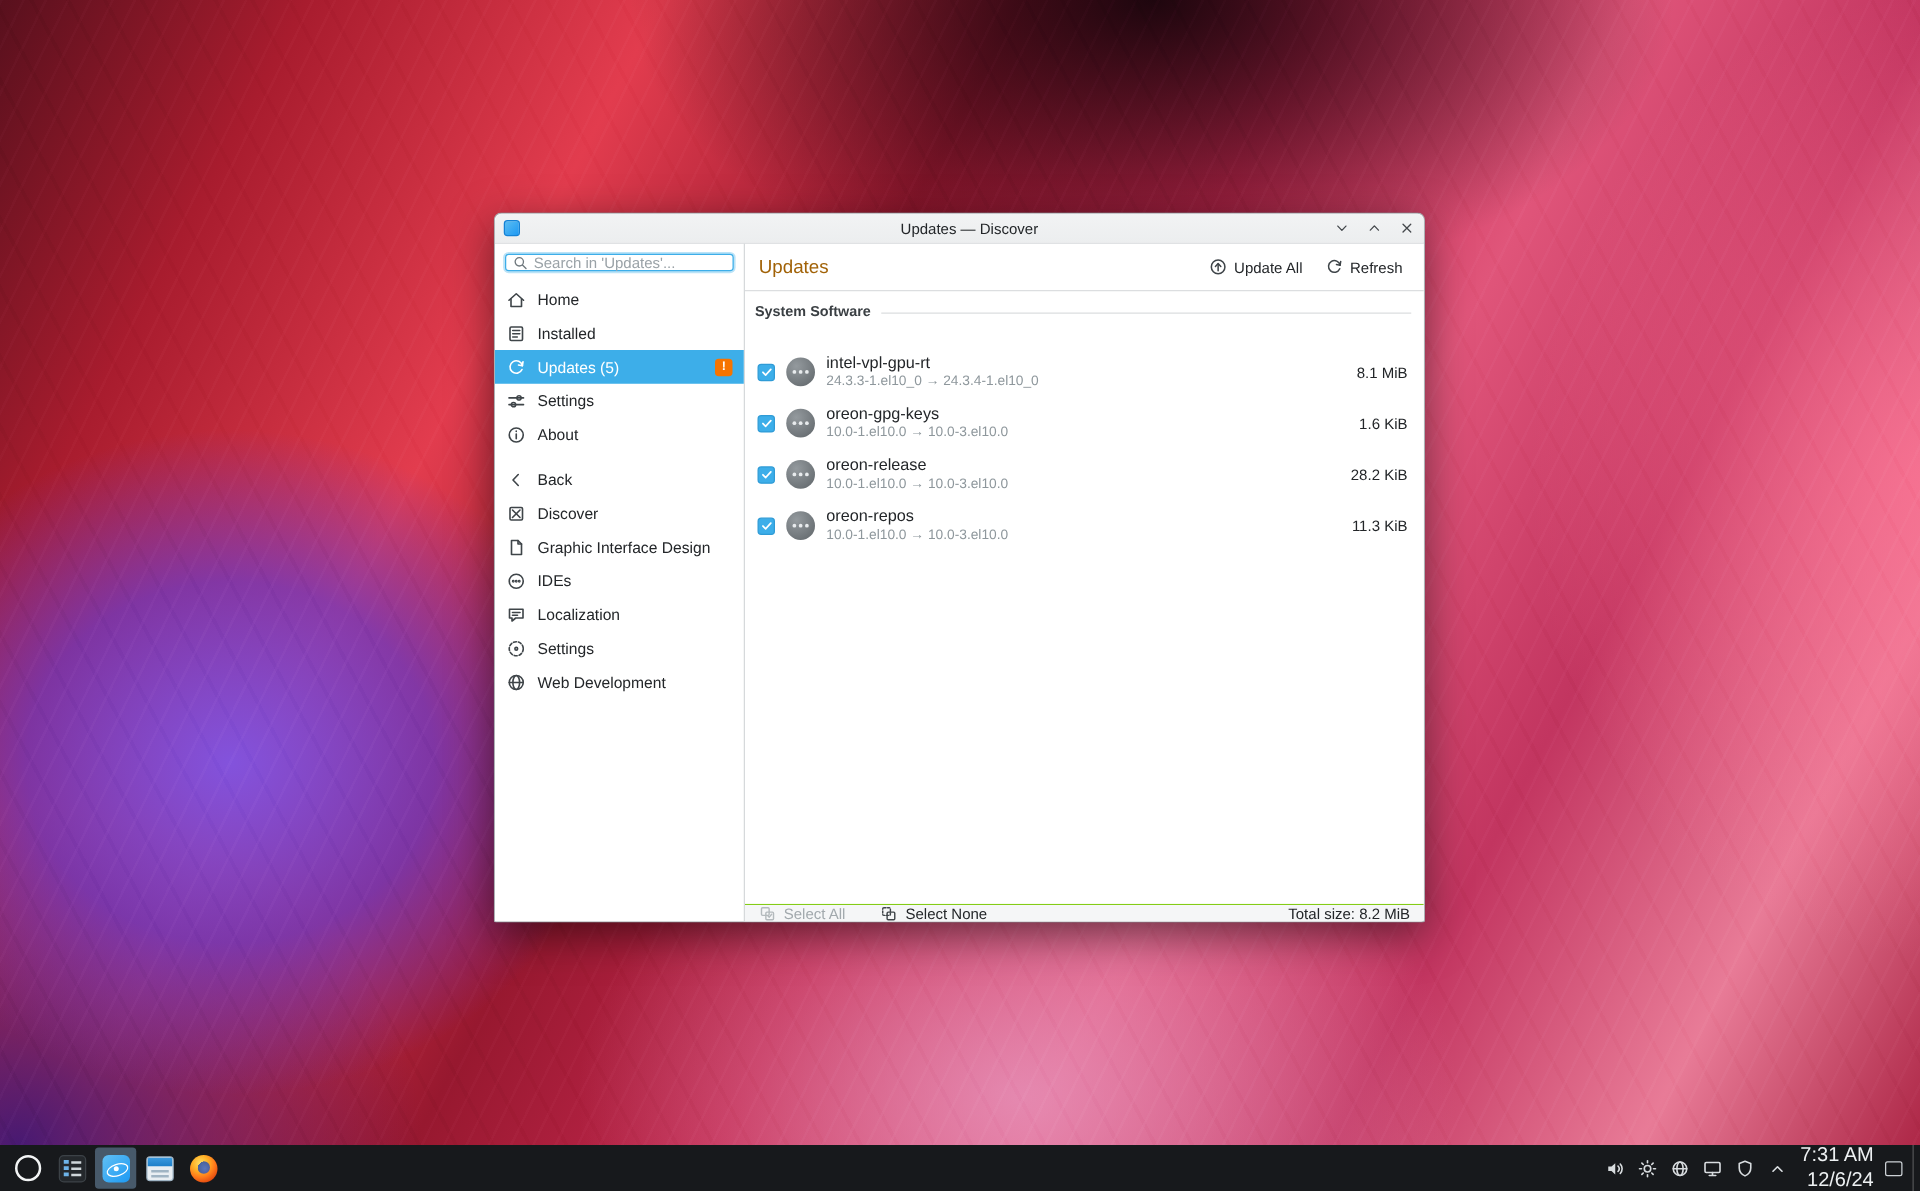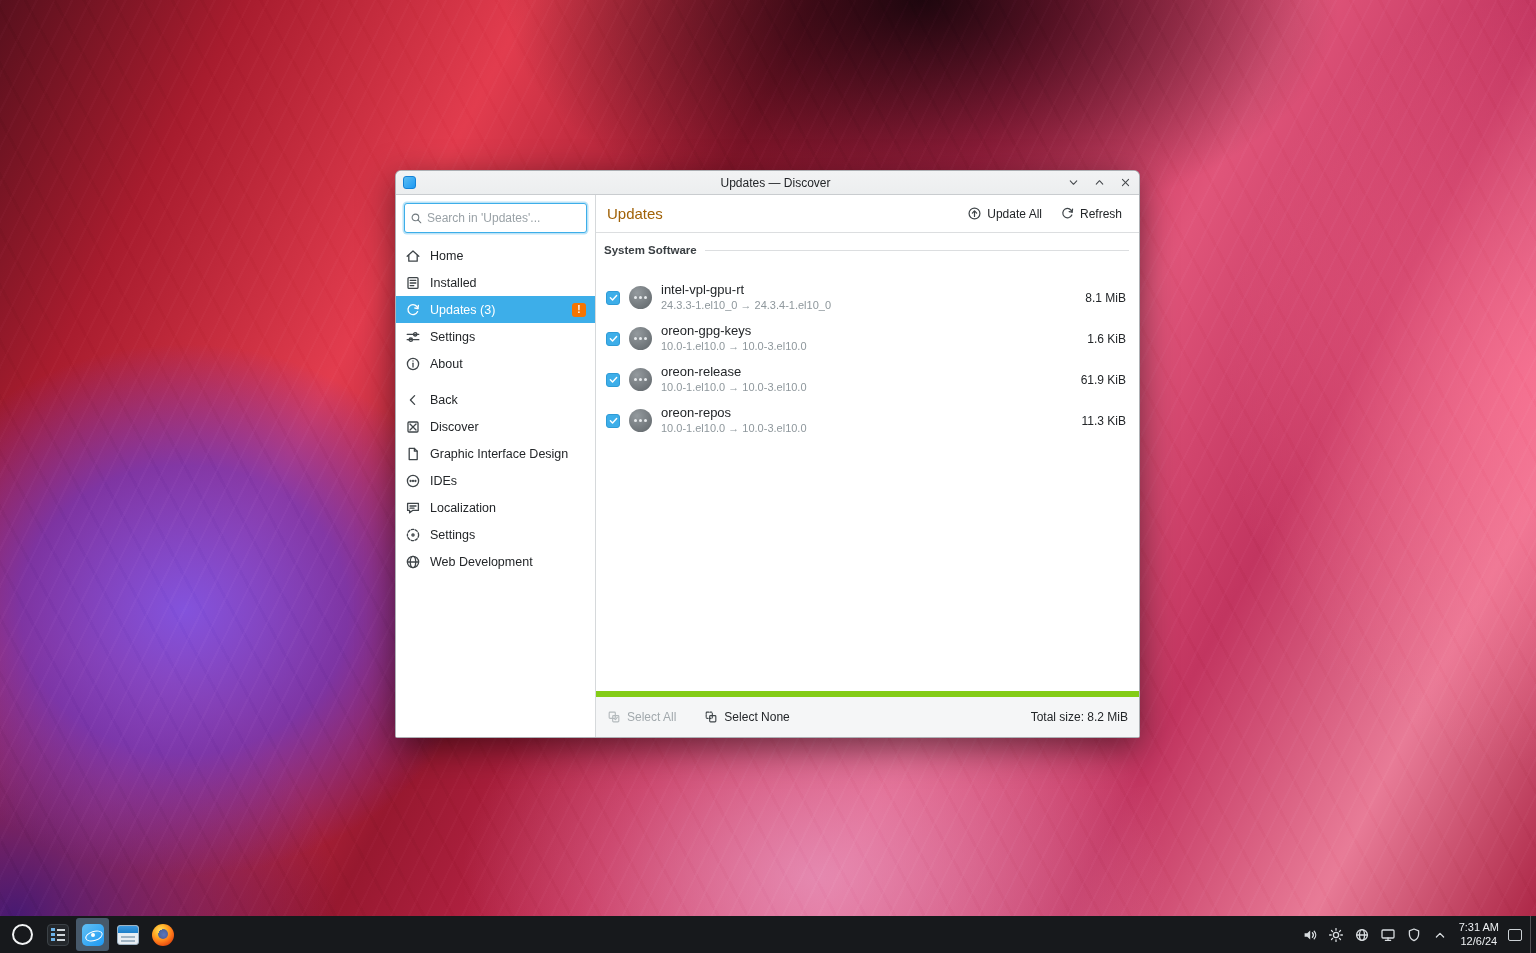--- a/index.html
+++ b/index.html
@@ -49,21 +49,21 @@
   }
   .win-btns { margin-left:auto; display:flex; gap:12px; align-items:center; }
   .win-btn { width:14px; height:14px; display:flex; align-items:center; justify-content:center; color:#44484c; cursor:pointer; }
   .win-btn svg { width:13px; height:13px; }
 
   .win-body { flex:1; display:flex; min-height:0; }
 
   
   .sidebar { width:200px; flex:none; background:#fff; border-right:1px solid #d6d9db; display:flex; flex-direction:column; padding-top:7px; }
   .search-wrap {
-    margin:1px 8px 9px 8px; height:30px; background:#fff;
+    margin:1px 8px 9px 8px; height:14px; background:#fff;
     border:1px solid #3daee9; border-radius:3px;
     box-shadow:0 0 0 1.5px rgba(61,174,233,0.35);
     display:flex; align-items:center; gap:4px; padding:0 5px;
   }
   .search-wrap svg { width:13px; height:13px; flex:none; color:#6f787d; }
   .search-wrap input { border:none; outline:none; flex:1; min-width:0; font-size:12px; color:#232629; font-family:"Liberation Sans",sans-serif; background:transparent; }
   .search-wrap input::placeholder { color:#9aa2a7; }
 
   .nav-item {
     height:27px; flex:none; display:flex; align-items:center; gap:9px;
@@ -97,21 +97,21 @@
   .pkg-icon { width:23px; height:23px; flex:none; border-radius:50%; background:radial-gradient(circle at 35% 30%, #8d9справ, #5d6periode) ; }
   .pkg-icon { background:radial-gradient(circle at 35% 30%, #949a9e, #5e6468); display:flex; align-items:center; justify-content:center; gap:2px; }
   .pkg-icon i { width:3px; height:3px; border-radius:50%; background:#e8ebed; display:block; }
   .row-text { flex:1; min-width:0; }
   .row-name { font-size:13px; color:#232629; line-height:1.25; }
   .row-ver { font-size:11px; color:#8e979c; line-height:1.25; margin-top:1px; }
   .row-size { font-size:12px; color:#232629; flex:none; }
 
   .main-fill { flex:1; }
   .main-footer {
-    flex:none; height:46px; background:#f5f6f7; border-top:6px solid #84cc16;
+    flex:none; height:14px; background:#f5f6f7; border-top:1px solid #84cc16;
     display:flex; align-items:center; gap:28px; padding:0 11px; font-size:12px;
     border-radius:0 0 2px 0;
   }
   .footer-btn { display:flex; align-items:center; gap:6px; background:none; border:none; font-size:12px; font-family:"Liberation Sans",sans-serif; cursor:pointer; padding:0; }
   .footer-btn .ic { width:14px; height:14px; }
   .btn-disabled { color:#a2a9ad; }
   .btn-disabled .ic { color:#b4babd; }
   .btn-normal { color:#232629; }
   .btn-normal .ic { color:#3f4549; }
   .footer-total { margin-left:auto; color:#232629; }
@@ -135,21 +135,21 @@
   .files-glyph { width:22px; height:20px; border-radius:3px; background:#e8eef3; border:1px solid #9fb4c4; position:relative; overflow:hidden; }
   .files-glyph::before { content:""; position:absolute; left:0; right:0; top:0; height:7px; background:linear-gradient(#3b9ae0,#1d7fc9); }
   .files-glyph::after { content:""; position:absolute; left:3px; top:10px; right:3px; height:2px; background:#9fb4c4; box-shadow:0 4px 0 #9fb4c4; }
   .firefox-glyph { width:22px; height:22px; border-radius:50%; background:radial-gradient(circle at 38% 30%, #ffe066 0%, #ffb227 30%, #ff7a1a 55%, #e0460f 80%, #b83408 100%); position:relative; }
   .firefox-glyph::before { content:""; position:absolute; left:6px; top:5px; width:10px; height:10px; border-radius:50%; background:radial-gradient(circle at 60% 60%, #3d6bd6 0%, #2b4ea8 70%, transparent 71%); opacity:0.85; }
 
   .tb-spacer { flex:1; }
   .tray { display:flex; align-items:center; gap:9px; margin-right:10px; }
   .tray-icon { width:17px; height:17px; display:flex; align-items:center; justify-content:center; color:#d8dcdf; cursor:pointer; flex:none; }
   .tray-icon svg { width:16px; height:16px; }
-  .clock { text-align:center; color:#edf0f2; font-size:11px; line-height:1.25; margin-right:9px; cursor:pointer; }
+  .clock { text-align:right; color:#edf0f2; font-size:16px; line-height:1.25; margin-right:9px; cursor:pointer; }
   .peek-box { width:14px; height:12px; border:1px solid #cdd2d6; border-radius:2px; margin-right:8px; cursor:pointer; flex:none; }
   .show-desktop { width:6px; align-self:stretch; border-left:1px solid rgba(255,255,255,0.25); cursor:pointer; flex:none; }
 
   .ic { fill:none; stroke:currentColor; stroke-width:1.3; stroke-linecap:round; stroke-linejoin:round; }
 </style>
 </head>
 <body>
 
 <div class="desktop">
 
@@ -205,21 +205,21 @@
               <line x1="5.2" y1="10.6" x2="8.8" y2="10.6"></line>
             </svg>
           <span>Installed</span>
         </div>
 
         <div class="nav-item selected">
           <svg viewBox="0 0 16 16" class="ic">
               <path d="M12.6 9.6a5 5 0 1 1 .3-3"></path>
               <polyline points="13.4,3.4 12.9,6.6 9.8,6"></polyline>
             </svg>
-          <span>Updates (3)</span>
+          <span>Updates (5)</span>
           <span class="nav-badge">!</span>
         </div>
 
         <div class="nav-item">
           <svg viewBox="0 0 16 16" class="ic">
               <line x1="2.2" y1="5.3" x2="13.8" y2="5.3"></line>
               <circle cx="10.2" cy="5.3" r="1.7"></circle>
               <line x1="2.2" y1="10.7" x2="13.8" y2="10.7"></line>
               <circle cx="5.8" cy="10.7" r="1.7"></circle>
             </svg>
@@ -367,21 +367,21 @@
               </span>
             <span class="pkg-icon">
                 <i></i>
                 <i></i>
                 <i></i>
               </span>
             <span class="row-text">
               <div class="row-name">oreon-release</div>
               <div class="row-ver">10.0-1.el10.0 → 10.0-3.el10.0</div>
             </span>
-            <span class="row-size">61.9 KiB</span>
+            <span class="row-size">28.2 KiB</span>
           </div>
 
           <div class="row">
             <span class="checkbox">
                 <svg viewBox="0 0 14 14">
                   <polyline points="3,7.4 5.8,10.2 11,4.4" fill="none" stroke="#ffffff" stroke-width="1.8" stroke-linecap="round" stroke-linejoin="round"></polyline>
                 </svg>
               </span>
             <span class="pkg-icon">
                 <i></i>

